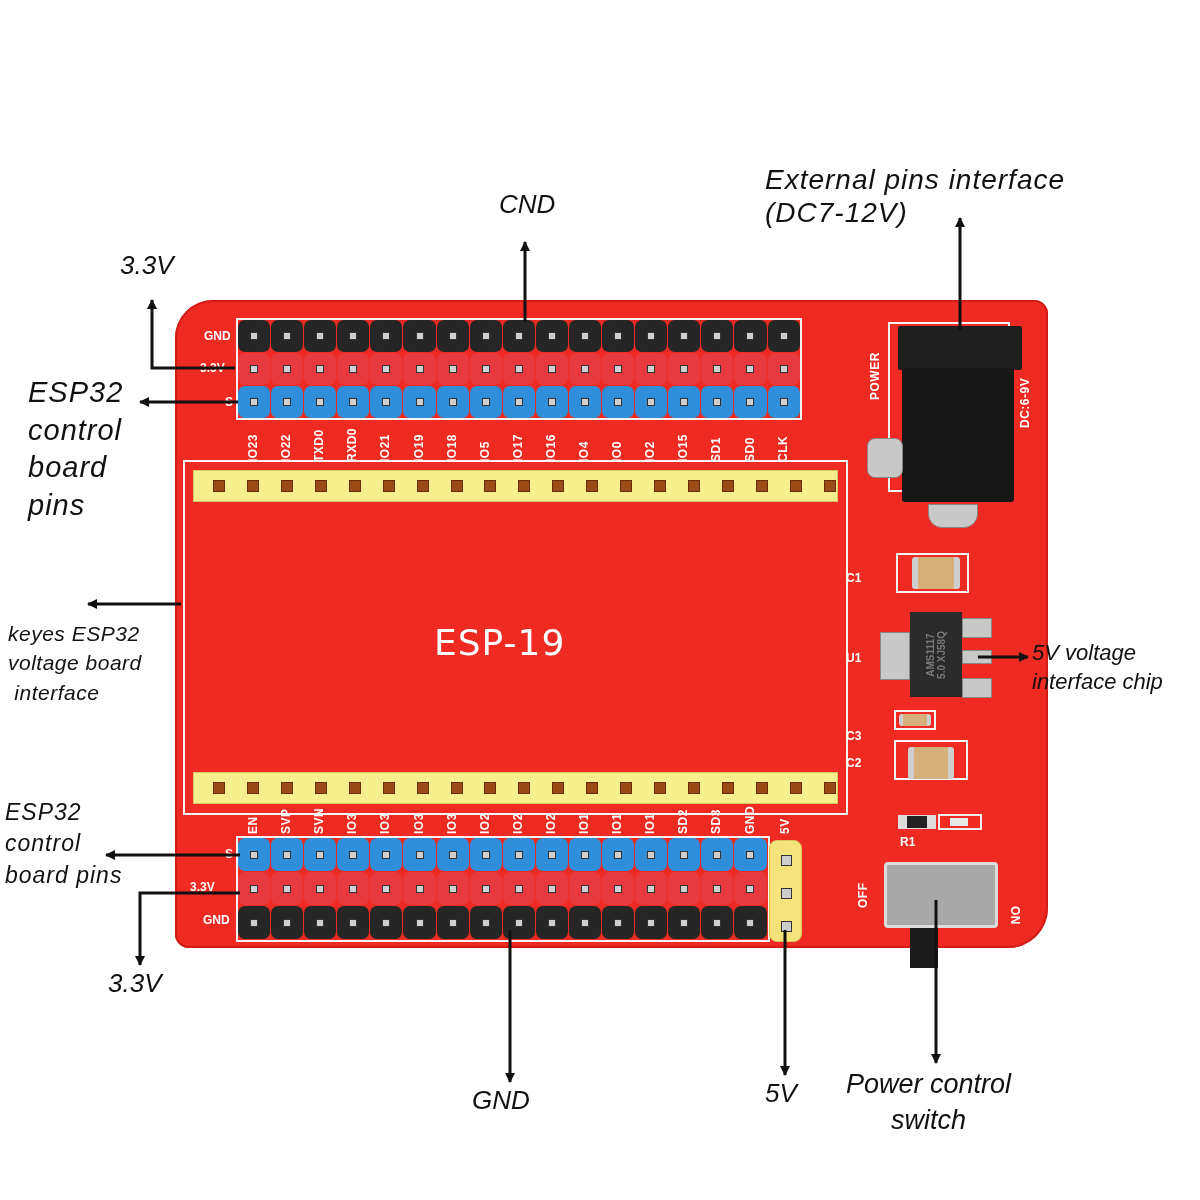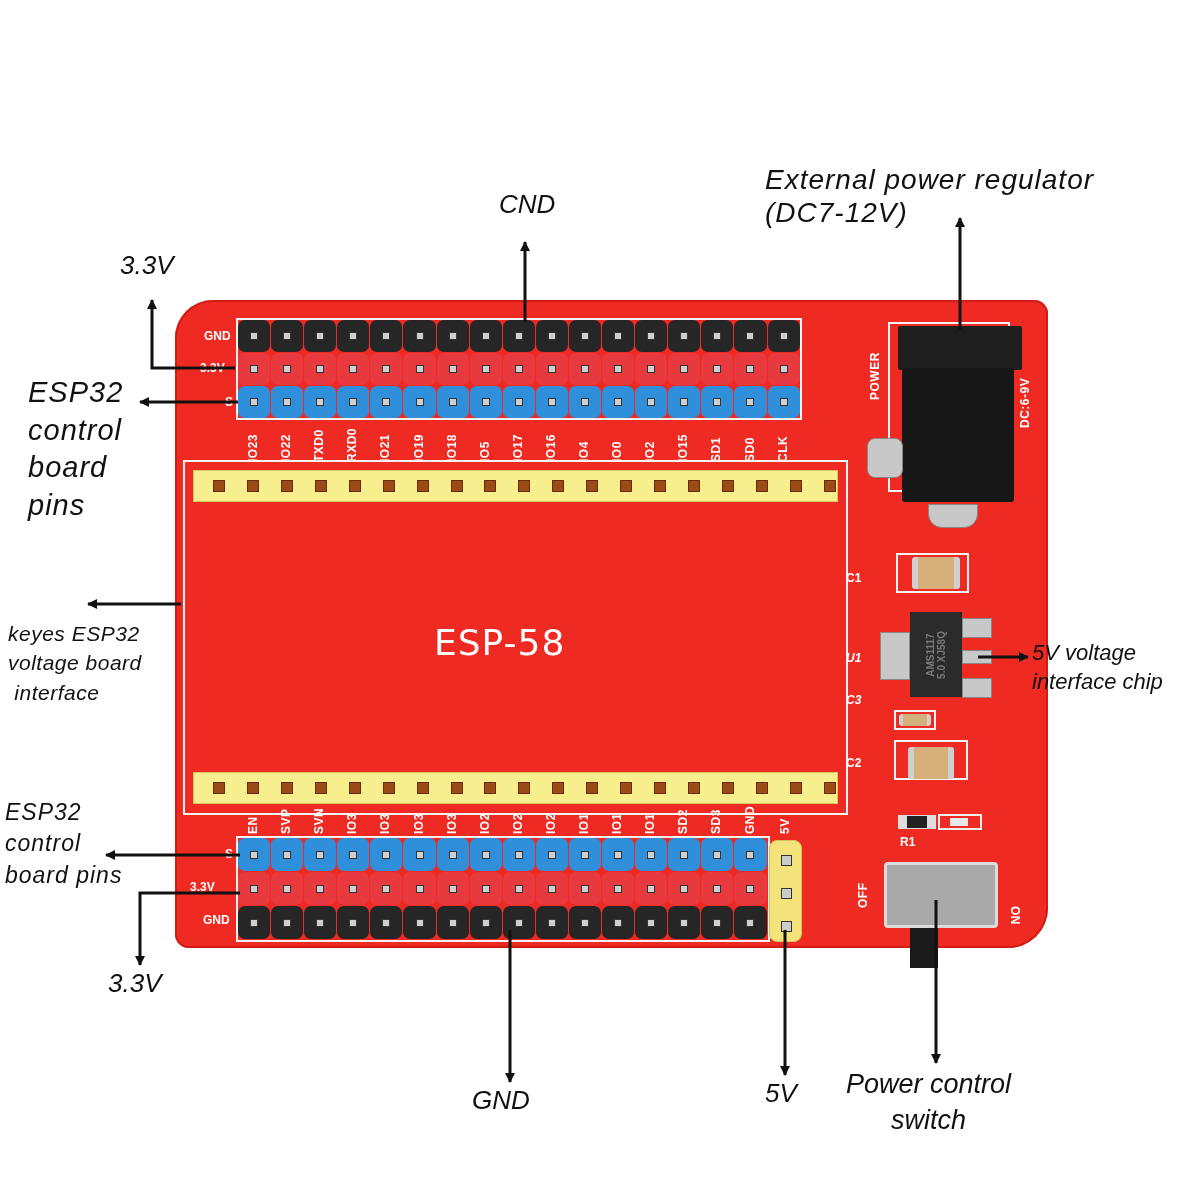--- a/index.html
+++ b/index.html
@@ -242,21 +242,21 @@
     <div class="ypin">
       <span></span>
     </div>
     <div class="ypin">
       <span></span>
     </div>
     <div class="ypin">
       <span></span>
     </div>
   </div>
-<div class="esp-title" style="left:434px;top:622px;">ESP-58</div>
+<div class="esp-title" style="left:434px;top:622px;">ESP-19</div>
 
 <div class="hdr-frame" style="left:236px;top:836px;width:534px;height:106px;"></div>
 <div class="hdr-row" style="left:238px;top:838px;height:33px;" id="bot-s">
     <div class="pin blue" style="width: 32.1px; height: 33px;"></div>
     <div class="pin blue" style="width: 32.1px; height: 33px;"></div>
     <div class="pin blue" style="width: 32.1px; height: 33px;"></div>
     <div class="pin blue" style="width: 32.1px; height: 33px;"></div>
     <div class="pin blue" style="width: 32.1px; height: 33px;"></div>
     <div class="pin blue" style="width: 32.1px; height: 33px;"></div>
     <div class="pin blue" style="width: 32.1px; height: 33px;"></div>
@@ -350,25 +350,25 @@
 <div class="silk" style="left:846px;top:572px;">C1</div>
 
 <div class="metal" style="left:880px;top:632px;width:30px;height:48px;"></div>
 <div class="ic" style="left:910px;top:612px;width:52px;height:85px;">
     <span style="transform:rotate(-90deg);white-space:pre;text-align:center;color:#7a7a7a;">AMS1117
 5.0 XJ58Q</span>
   </div>
 <div class="metal" style="left:962px;top:618px;width:30px;height:20px;"></div>
 <div class="metal" style="left:962px;top:650px;width:30px;height:14px;"></div>
 <div class="metal" style="left:962px;top:678px;width:30px;height:20px;"></div>
-<div class="silk" style="left:846px;top:652px;font-style:italic;">U1</div>
+<div class="silk" style="left:846px;top:652px;">U1</div>
 
 <div class="pad-frame" style="left:894px;top:710px;width:42px;height:20px;"></div>
 <div class="cap" style="left:899px;top:714px;width:32px;height:12px;border-left-width:4px;border-right-width:4px;"></div>
-<div class="silk" style="left:846px;top:694px;font-style:italic;">C3</div>
+<div class="silk" style="left:846px;top:730px;">C3</div>
 
 <div class="pad-frame" style="left:894px;top:740px;width:74px;height:40px;"></div>
 <div class="cap" style="left:908px;top:747px;width:46px;height:32px;"></div>
 <div class="silk" style="left:846px;top:757px;">C2</div>
 
 <div class="abs" style="left:898px;top:815px;width:38px;height:14px;background:#ddd;">
     <div class="abs" style="left:9px;top:1px;width:20px;height:12px;background:#222;"></div>
   </div>
 <div class="abs" style="left:938px;top:814px;width:44px;height:16px;border:2px solid #eee;box-sizing:border-box;">
     <div class="abs" style="left:10px;top:2px;width:18px;height:8px;background:#e8e8e8;"></div>
@@ -407,21 +407,21 @@
     <line x1="510" y1="930" x2="510" y2="1082" marker-end="url(#ah)"></line>
 
     <line x1="785" y1="930" x2="785" y2="1075" marker-end="url(#ah)"></line>
 
     <line x1="936" y1="900" x2="936" y2="1063" marker-end="url(#ah)"></line>
   </g>
 </svg>
 
 <div class="annot" style="left:120px;top:250px;font-size:26px;">3.3V</div>
 <div class="annot" style="left:499px;top:189px;font-size:26px;">CND</div>
-<div class="annot" style="left:765px;top:163px;font-size:28px;line-height:1.18;letter-spacing:1px;">External power regulator
+<div class="annot" style="left:765px;top:163px;font-size:28px;line-height:1.18;letter-spacing:1px;">External pins interface
 (DC7-12V)</div>
 <div class="annot" style="left:28px;top:374px;font-size:29px;line-height:1.3;letter-spacing:1px;">ESP32
 control
 board
 pins</div>
 <div class="annot" style="left:8px;top:619px;font-size:21px;line-height:1.4;letter-spacing:0.5px;">keyes ESP32
 voltage board
  interface</div>
 <div class="annot" style="left:1032px;top:639px;font-size:22px;line-height:1.3;">5V voltage
 interface chip</div>

